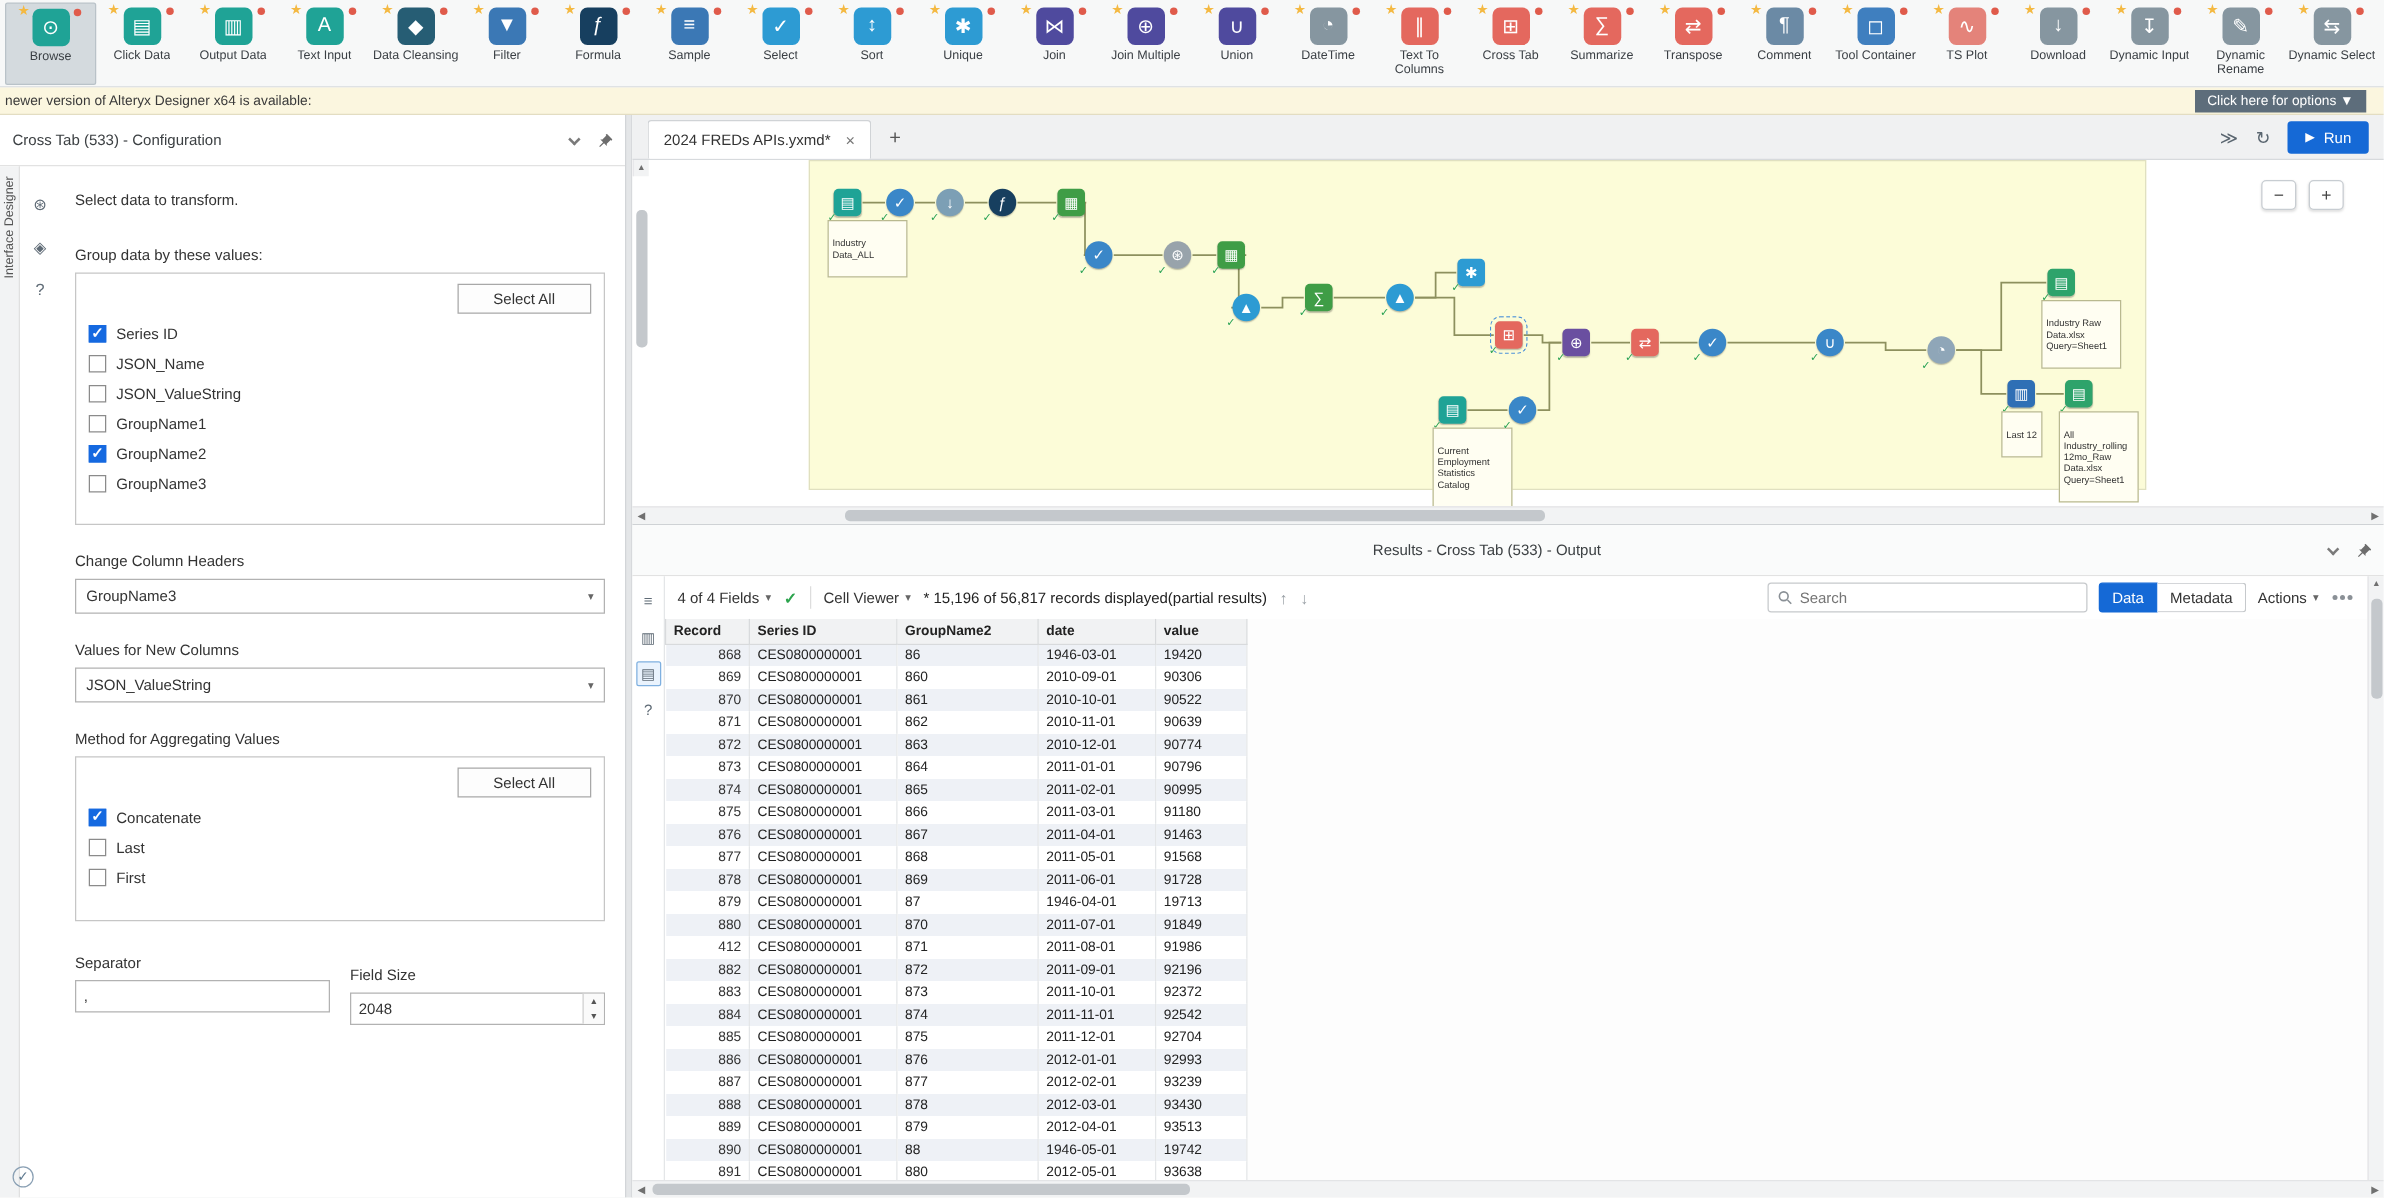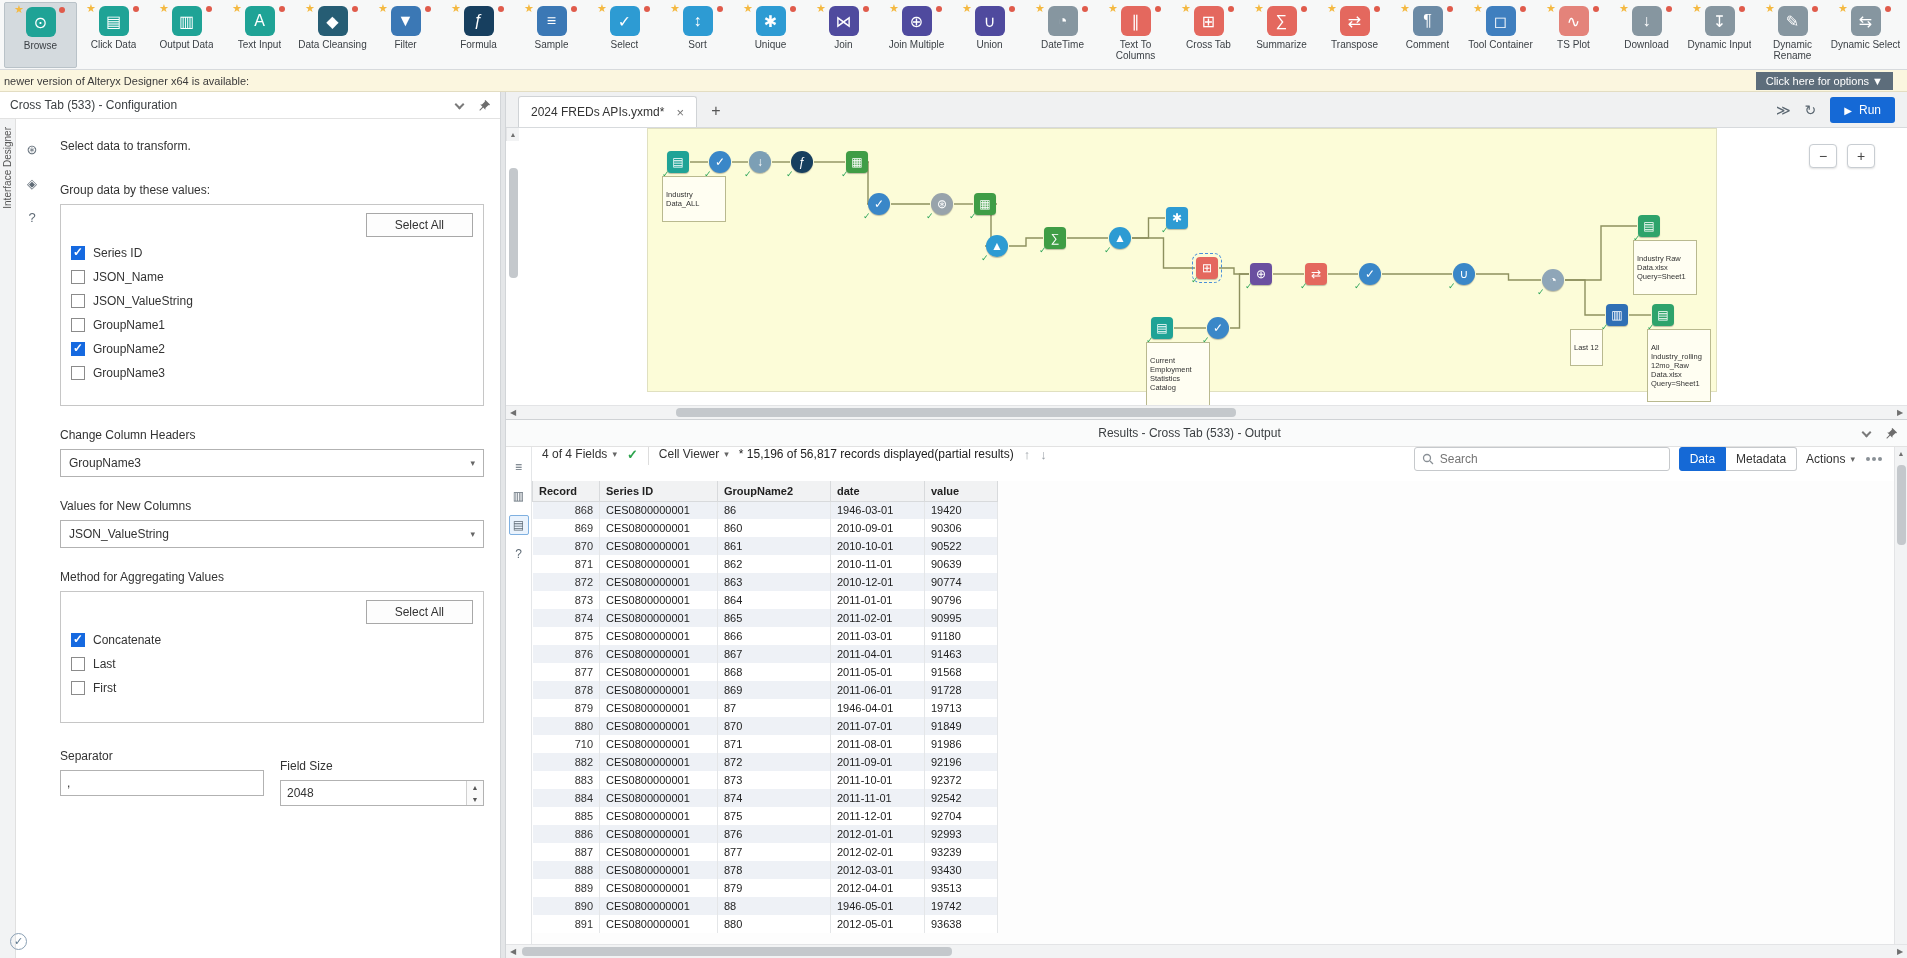--- a/index.html
+++ b/index.html
@@ -18,21 +18,21 @@
 
 .notifbar{height:22px;flex:none;background:#fbf6df;border-bottom:1px solid #e3ddc2;display:flex;align-items:center;font-size:11px;color:#3a3a3a;padding-left:4px;position:relative;}
 .notif-btn{position:absolute;right:14px;top:2px;height:18px;background:#5d6d7b;color:#fff;font-size:11px;border:none;padding:0 10px;cursor:pointer;font-family:inherit;}
 
 
 .main{height:866px;display:flex;min-height:0;}
 .left-pane{width:500px;flex:none;background:#fff;display:flex;flex-direction:column;position:relative;}
 .splitter{width:6px;flex:none;background:#e4e6e8;border-left:1px solid #d2d5d8;border-right:1px solid #d2d5d8;cursor:col-resize;}
 .right-pane{flex:1;display:flex;flex-direction:column;min-width:0;background:#fff;}
 
-.panel-header{height:27px;flex:none;border-bottom:1px solid #e2e2e2;display:flex;align-items:center;padding:0 10px;font-size:12px;color:#3c4043;background:#fff;}
+.panel-header{height:41px;flex:none;border-bottom:1px solid #e2e2e2;display:flex;align-items:center;padding:0 10px;font-size:12px;color:#3c4043;background:#fff;}
 .ph-title{flex:1;}
 .chev{width:7px;height:7px;border-right:2px solid #7a7a7a;border-bottom:2px solid #7a7a7a;transform:rotate(45deg);margin:0 16px 2px 0;cursor:pointer;flex:none;}
 .pin-btn{cursor:pointer;display:flex;align-items:center;}
 
 .left-body{flex:1;display:flex;min-height:0;}
 .vstrip{width:16px;flex:none;background:#f2f3f4;border-right:1px solid #e0e0e0;}
 .vstrip span{writing-mode:vertical-rl;transform:rotate(180deg);font-size:10px;color:#555;padding:8px 2px;display:block;white-space:nowrap;}
 .icon-col{width:32px;flex:none;display:flex;flex-direction:column;align-items:center;padding-top:20px;gap:14px;}
 .side-ic{width:20px;height:20px;display:flex;align-items:center;justify-content:center;color:#5f6b76;font-size:13px;cursor:pointer;border:1px solid transparent;border-radius:2px;}
 
@@ -95,21 +95,21 @@
 .hs-thumb{position:absolute;top:2px;height:9px;border-radius:4px;background:#c4c8cc;cursor:pointer;}
 
 
 .results{flex:1;display:flex;flex-direction:column;min-height:0;border-top:1px solid #cfd2d5;}
 .results .panel-header{background:#fafbfb;text-align:center;}
 .results-main{flex:1;display:flex;min-height:0;}
 .r-strip{width:26px;flex:none;border-right:1px solid #e4e6e8;display:flex;flex-direction:column;align-items:center;padding-top:10px;gap:9px;background:#fff;}
 .r-ic{width:20px;height:20px;display:flex;align-items:center;justify-content:center;font-size:12px;color:#5f6b76;cursor:pointer;border:1px solid transparent;border-radius:2px;}
 .r-ic.active{border-color:#7fb0e0;background:#eaf3fd;}
 .r-content{flex:1;display:flex;flex-direction:column;min-width:0;}
-.results-toolbar{height:34px;flex:none;display:flex;align-items:flex-start;padding:0 10px;gap:10px;font-size:12px;color:#333;background:#fff;}
+.results-toolbar{height:34px;flex:none;display:flex;align-items:center;padding:0 10px;gap:10px;font-size:12px;color:#333;background:#fff;}
 .rt-dd{display:flex;align-items:center;gap:5px;cursor:pointer;white-space:nowrap;}
 .rt-caret{font-size:9px;color:#666;}
 .rt-check{color:#2da44e;font-weight:bold;font-size:13px;}
 .rt-sep{width:1px;height:18px;background:#ddd;flex:none;}
 .rt-records{color:#222;white-space:nowrap;}
 .rt-arrow{color:#9aa0a6;font-size:13px;cursor:pointer;}
 .rt-right{margin-left:auto;display:flex;align-items:center;gap:9px;}
 .search-box{width:256px;height:24px;border:1px solid #c6c9cc;border-radius:3px;display:flex;align-items:center;padding:0 7px;gap:6px;background:#fff;}
 .search-box input{border:none;outline:none;flex:1;font-size:12px;font-family:inherit;color:#333;min-width:0;background:transparent;}
 .seg{display:flex;}
@@ -559,21 +559,21 @@
               <div class="wf-node" style="left: 396px; top: 98px; background: rgb(63, 157, 70);">∑</div>
               <div class="wf-node circ" style="left: 461px; top: 98px; background: rgb(45, 155, 211);">▲</div>
               <div class="wf-node" style="left: 518px; top: 78px; background: rgb(45, 155, 211);">✱</div>
               <div class="wf-node sel" style="left: 548px; top: 128px; background: rgb(228, 104, 94);">⊞</div>
               <div class="wf-node" style="left: 602px; top: 134px; background: rgb(106, 79, 160);">⊕</div>
               <div class="wf-node" style="left: 657px; top: 134px; background: rgb(228, 104, 94);">⇄</div>
               <div class="wf-node circ" style="left: 711px; top: 134px; background: rgb(58, 135, 200);">✓</div>
               <div class="wf-node circ" style="left: 805px; top: 134px; background: rgb(58, 135, 200);">∪</div>
               <div class="wf-node circ" style="left: 894px; top: 140px; background: rgb(143, 166, 184);">◔</div>
               <div class="wf-node" style="left: 958px; top: 175px; background: rgb(47, 111, 181);">▥</div>
-              <div class="wf-label" style="left: 922px; top: 200px;">Last 12</div>
+              <div class="wf-label" style="left: 953px; top: 200px;">Last 12</div>
               <div class="wf-node" style="left: 990px; top: 86px; background: rgb(46, 163, 107);">▤</div>
               <div class="wf-label" style="left: 985px; top: 111px;">Industry Raw Data.xlsx Query=Sheet1</div>
               <div class="wf-node" style="left: 1004px; top: 175px; background: rgb(46, 163, 107);">▤</div>
               <div class="wf-label" style="left: 999px; top: 200px;">All Industry_rolling 12mo_Raw Data.xlsx Query=Sheet1</div>
               <div class="wf-node" style="left: 503px; top: 188px; background: rgb(31, 163, 150);">▤</div>
               <div class="wf-label" style="left: 498px; top: 213px;">Current Employment Statistics Catalog</div>
               <div class="wf-node circ" style="left: 559px; top: 188px; background: rgb(58, 135, 200);">✓</div>
             </div>
         </div>
         <div class="zoom-ctrl">
@@ -777,21 +777,21 @@
 
                     <tr class="data-row">
                       <td class="c-rec">880</td>
                       <td>CES0800000001</td>
                       <td>870</td>
                       <td>2011-07-01</td>
                       <td>91849</td>
                     </tr>
 
                     <tr class="data-row">
-                      <td class="c-rec">710</td>
+                      <td class="c-rec">412</td>
                       <td>CES0800000001</td>
                       <td>871</td>
                       <td>2011-08-01</td>
                       <td>91986</td>
                     </tr>
 
                     <tr class="data-row">
                       <td class="c-rec">882</td>
                       <td>CES0800000001</td>
                       <td>872</td>

